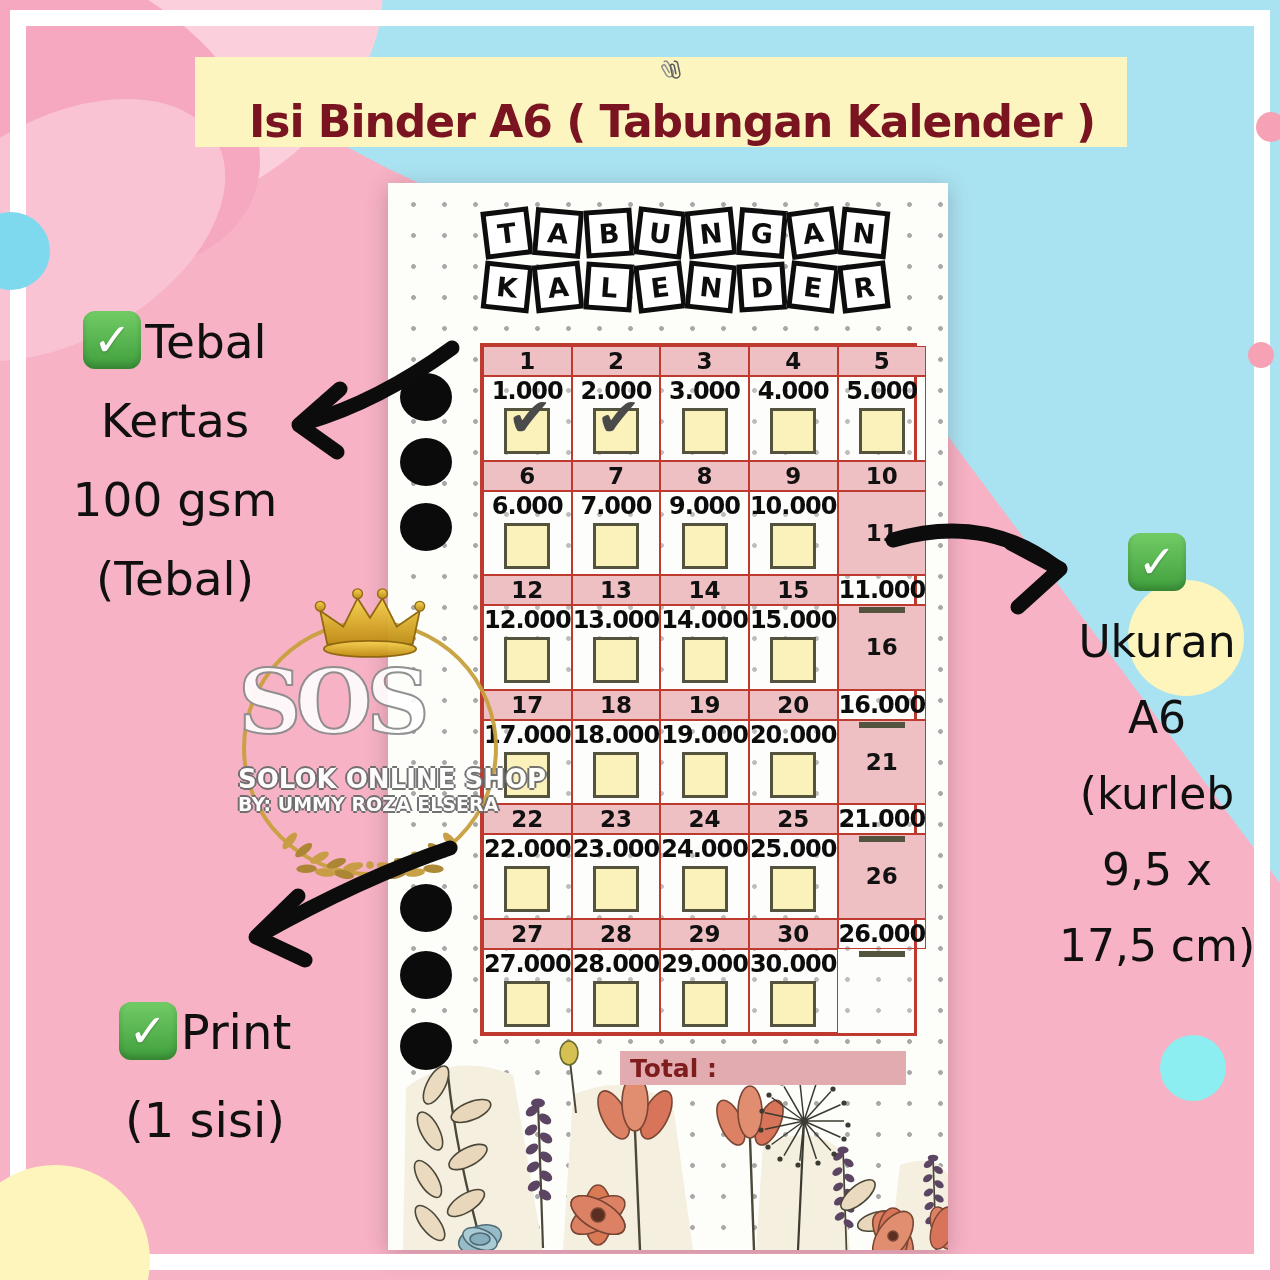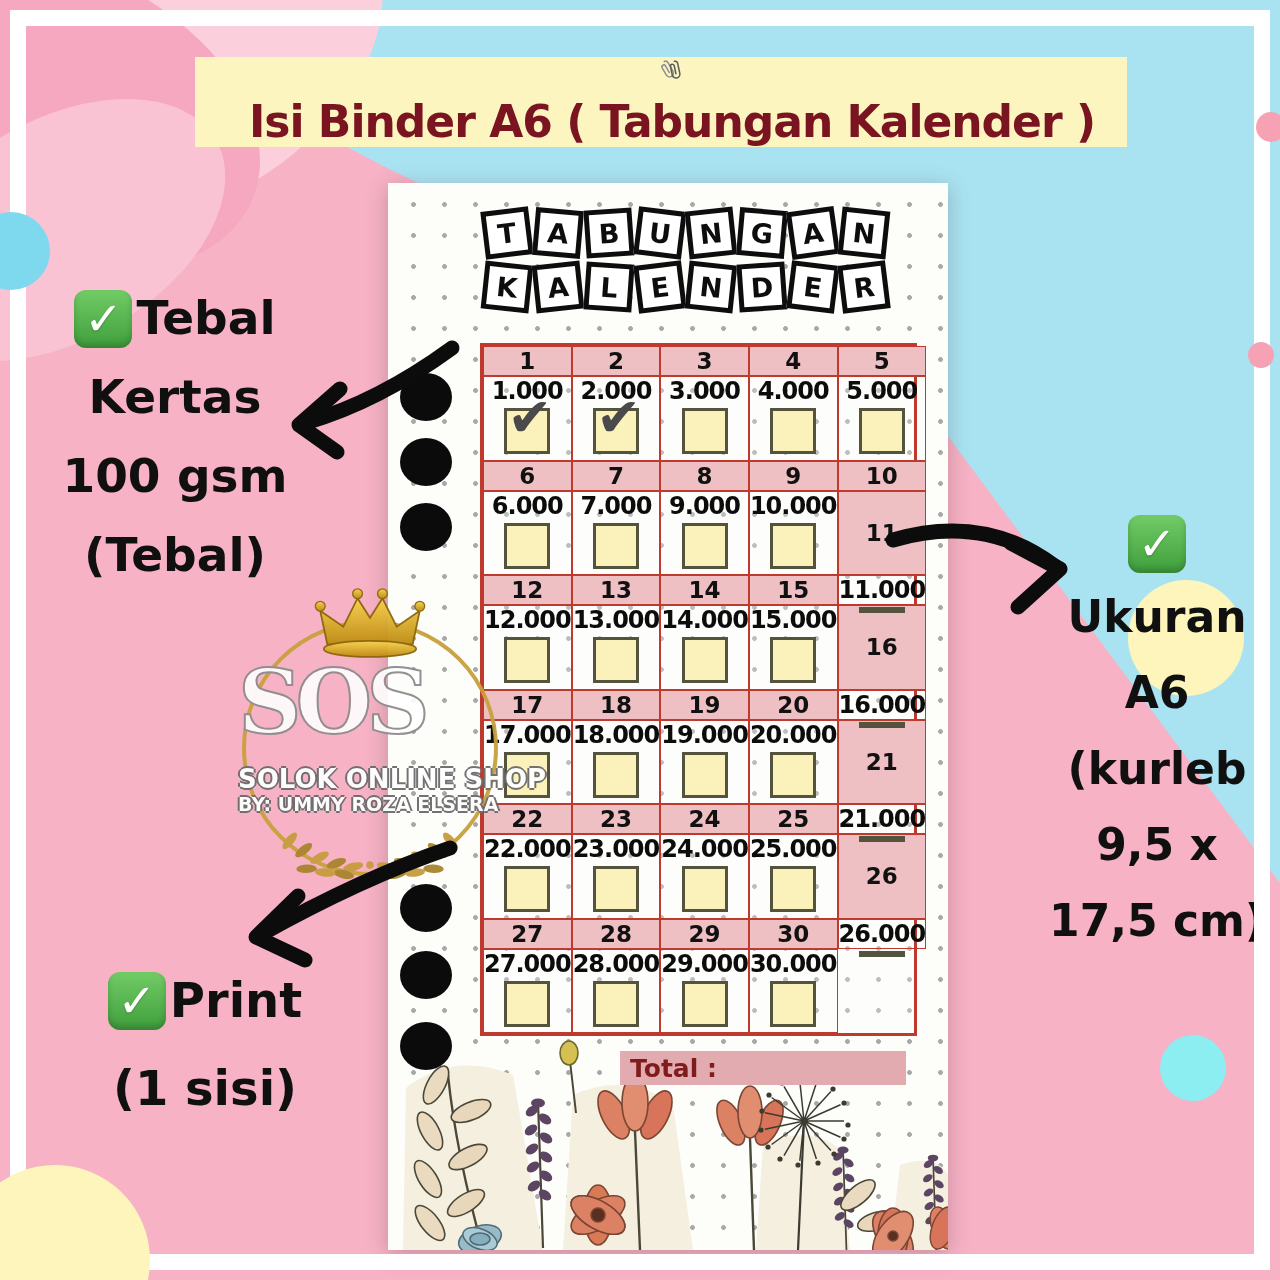--- a/index.html
+++ b/index.html
@@ -22,21 +22,21 @@
   .acc-pink-dot2{left:1248px;top:342px;width:26px;height:26px;background:#f6a2b4;z-index:45;}
   .frame{position:absolute;left:10px;top:10px;right:10px;bottom:10px;border:16px solid #ffffff;z-index:40;pointer-events:none;}
 
   
   .banner{position:absolute;left:195px;top:57px;width:932px;height:90px;background:#fcf5c0;
     display:flex;align-items:center;gap:16px;padding-left:22px;box-sizing:border-box;z-index:20;flex-direction:column;}
   .banner-title{font-size:44px;font-weight:bold;color:#7a1420;letter-spacing:-1px;white-space:nowrap;}
 
   
   .feat{position:absolute;z-index:20;color:#101010;text-align:center;}
-  .feat-line{font-weight:bold;display:flex;align-items:flex-start;justify-content:center;gap:4px;}
+  .feat-line{font-weight:normal;display:flex;align-items:flex-end;justify-content:center;gap:4px;}
   .feat-left{left:20px;top:290px;width:310px;}
   .feat-left .feat-line{font-size:47px;height:79px;}
   .feat-right{left:1028px;top:515px;width:258px;}
   .feat-right .feat-line{font-size:44px;height:76px;}
   .feat-bl{left:45px;top:972px;width:320px;}
   .feat-bl .feat-line{font-size:48px;height:88px;}
   .check-emoji{display:inline-block;width:58px;height:58px;border-radius:12px;flex:0 0 auto;
     background:linear-gradient(180deg,#72cc66,#3f9e3c);box-shadow:inset 0 -4px 6px rgba(0,0,0,.18);position:relative;}
   .check-emoji::after{content:"✓";position:absolute;inset:0;display:flex;align-items:center;justify-content:center;
     color:#fff;font-size:46px;font-weight:bold;text-shadow:0 1px 2px rgba(0,0,0,.25);}

